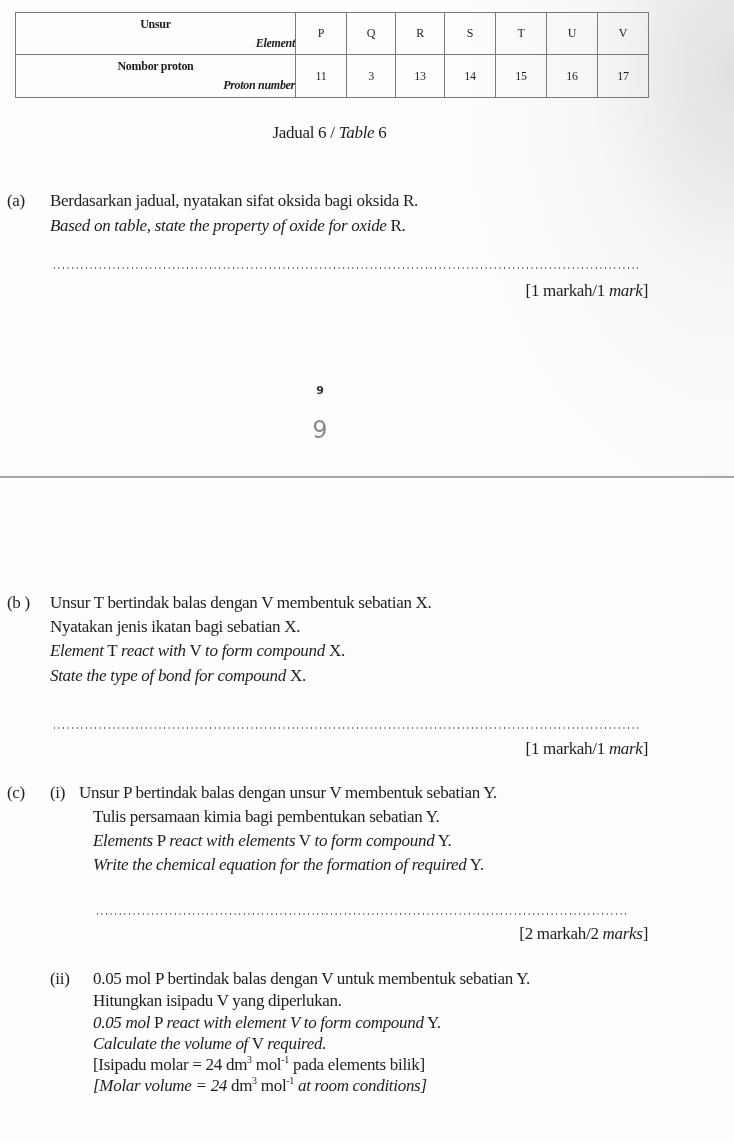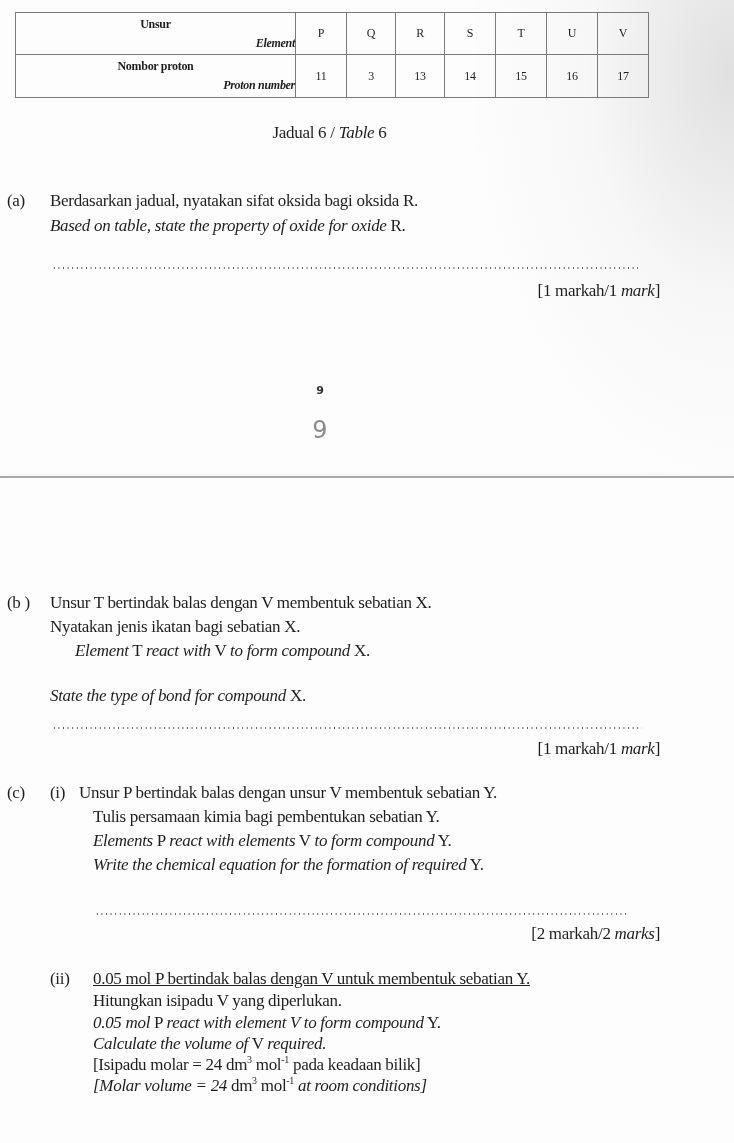--- a/index.html
+++ b/index.html
@@ -33,21 +33,21 @@
   td.c { width: 50px; }
   td.c.w49 { width: 48px; }
 
   .caption { left: 0; width: 659px; text-align: center; top: 121px; }
 
   .dots {
     position: absolute; height: 2px;
     background-image: radial-gradient(circle, #555 0.8px, transparent 1px);
     background-size: 4.6px 2px; background-repeat: repeat-x;
   }
-  .marks { right: 74px; margin-left: 26px; }
+  .marks { right: 86px; margin-left: 26px; }
 
   .pgnum-small {
     position: absolute; left: 0; width: 640px; text-align: center; top: 384px;
     font-family: "DejaVu Sans", sans-serif; font-weight: bold; font-size: 11px; color: #333;
   }
   .pgnum-big {
     position: absolute; left: 0; width: 640px; text-align: center; top: 416px;
     font-family: "DejaVu Sans", sans-serif; font-size: 24px; color: #8a8a8a;
   }
   .page-break {
@@ -100,33 +100,33 @@
 <div class="dots" style="left:52px; width:586px; top:267px;"></div>
 <div class="abs txt marks" style="top:279px;"><span>[1 markah/1 </span><i>mark</i><span>]</span></div>
 
 <div class="pgnum-small">9</div>
 <div class="pgnum-big">9</div>
 <div class="page-break"></div>
 
 <div class="abs txt" style="left:7px; top:591px;">(b )</div>
 <div class="abs txt" style="left:50px; top:591px;">Unsur T bertindak balas dengan V membentuk sebatian X.</div>
 <div class="abs txt" style="left:50px; top:615px;">Nyatakan jenis ikatan bagi sebatian X.</div>
-<div class="abs txt" style="left:50px; top:639px;margin-left:25px;"><i>Element</i><span> T </span><i>react with</i><span> V </span><i>to form compound</i><span> X.</span></div>
-<div class="abs txt" style="left:50px; top:684px;"><i>State the type of bond for compound</i><span> X.</span></div>
+<div class="abs txt" style="left:50px; top:639px;"><i>Element</i><span> T </span><i>react with</i><span> V </span><i>to form compound</i><span> X.</span></div>
+<div class="abs txt" style="left:50px; top:664px;"><i>State the type of bond for compound</i><span> X.</span></div>
 <div class="dots" style="left:52px; width:590px; top:727px;"></div>
 <div class="abs txt marks" style="top:737px;"><span>[1 markah/1 </span><i>mark</i><span>]</span></div>
 
 <div class="abs txt" style="left:7px; top:781px;">(c)</div>
 <div class="abs txt" style="left:50px; top:781px;">(i)</div>
 <div class="abs txt" style="left:79px; top:781px;">Unsur P bertindak balas dengan unsur V membentuk sebatian Y.</div>
 <div class="abs txt" style="left:93px; top:805px;">Tulis persamaan kimia bagi pembentukan sebatian Y.</div>
 <div class="abs txt" style="left:93px; top:829px;"><i>Elements</i><span> P </span><i>react with elements</i><span> V </span><i>to form compound</i><span> Y.</span></div>
 <div class="abs txt" style="left:93px; top:853px;"><i>Write the chemical equation for the formation of required</i><span> Y.</span></div>
 <div class="dots" style="left:95px; width:532px; top:913px;"></div>
 <div class="abs txt marks" style="top:922px;"><span>[2 markah/2 </span><i>marks</i><span>]</span></div>
 
 <div class="abs txt" style="left:50px; top:967px;">(ii)</div>
-<div class="abs txt" style="left:93px; top:967px;text-decoration:underline;">0.05 mol P bertindak balas dengan V untuk membentuk sebatian Y.</div>
+<div class="abs txt" style="left:93px; top:967px;">0.05 mol P bertindak balas dengan V untuk membentuk sebatian Y.</div>
 <div class="abs txt" style="left:93px; top:989px;font-family:Liberation Serif, serif;">Hitungkan isipadu V yang diperlukan.</div>
 <div class="abs txt" style="left:93px; top:1011px;"><i>0.05 mol</i><span> P </span><i>react with element V to form compound</i><span> Y.</span></div>
 <div class="abs txt" style="left:93px; top:1032px;"><i>Calculate the volume of</i><span> V </span><i>required.</i></div>
-<div class="abs txt" style="left:93px; top:1053px;"><span>[Isipadu molar = 24 dm</span><sup>3</sup><span> mol</span><sup>-1</sup><span> pada keadaan bilik]</span></div>
+<div class="abs txt" style="left:93px; top:1053px;"><span>[Isipadu molar = 24 dm</span><sup>3</sup><span> mol</span><sup>-1</sup><span> pada elements bilik]</span></div>
 <div class="abs txt" style="left:93px; top:1074px;"><i>[Molar volume = 24</i><span> dm</span><sup>3</sup><span> mol</span><sup>-1</sup><i> at room conditions]</i></div>
 
 </body></html>

